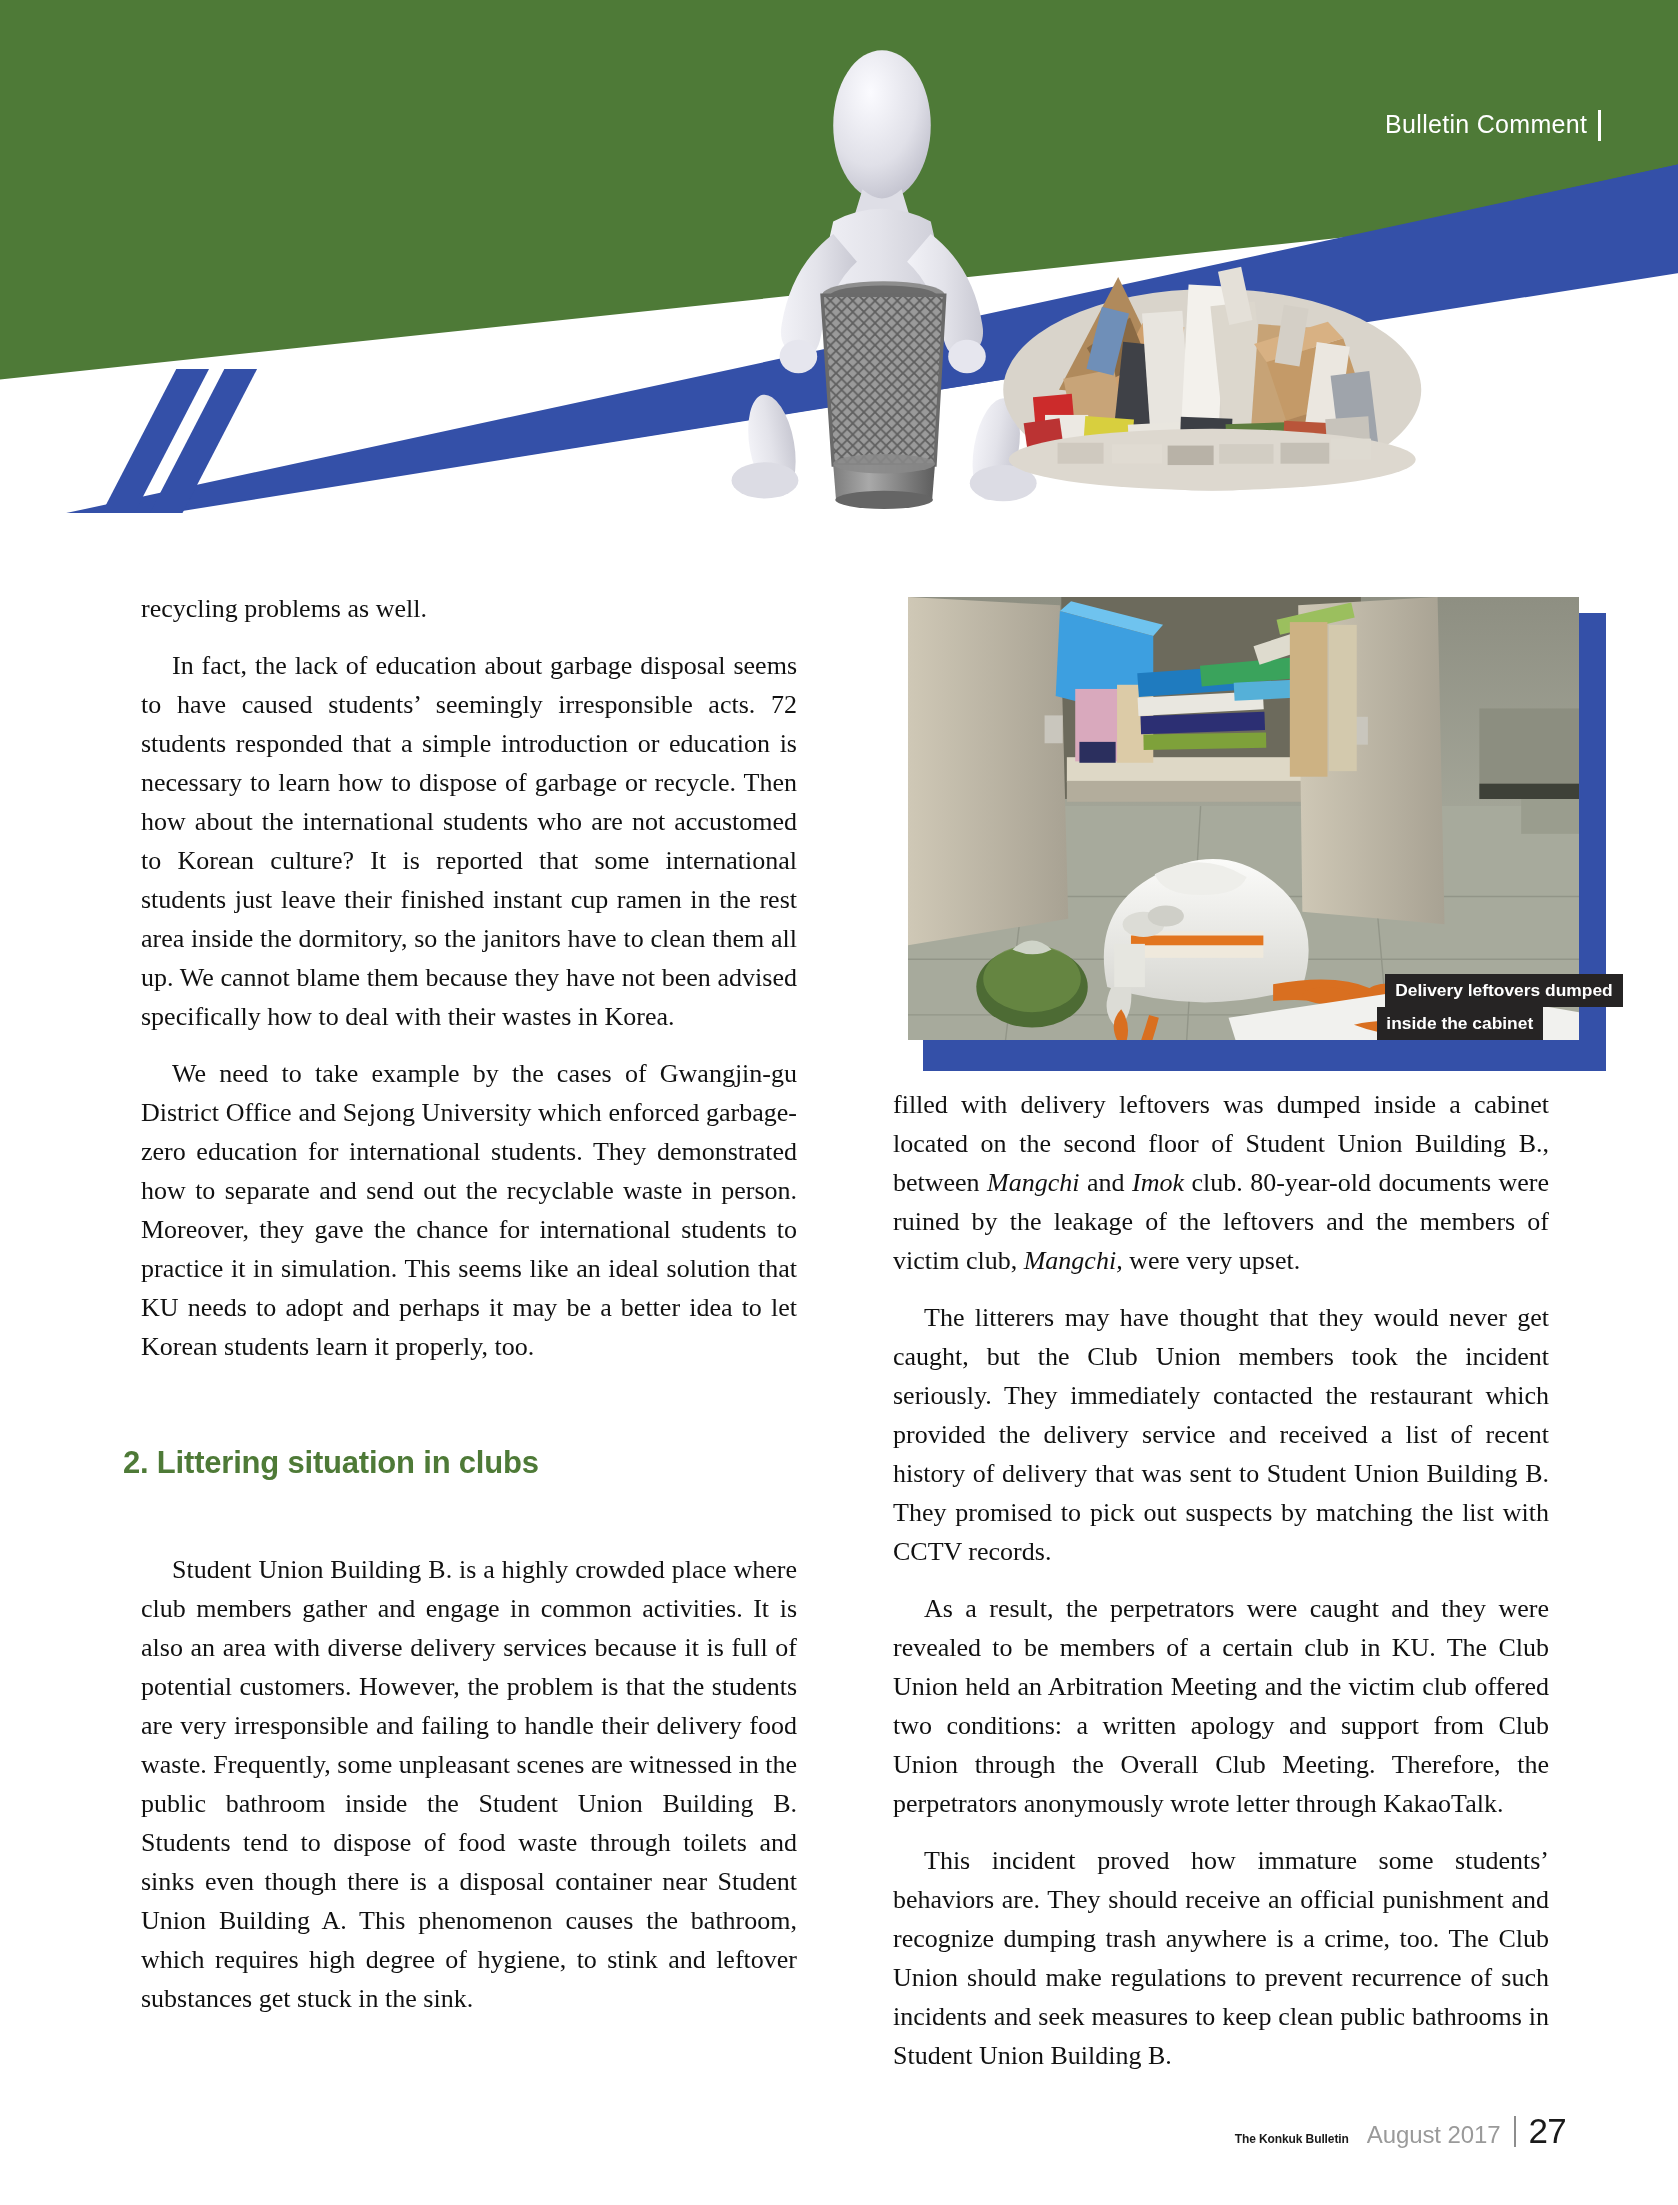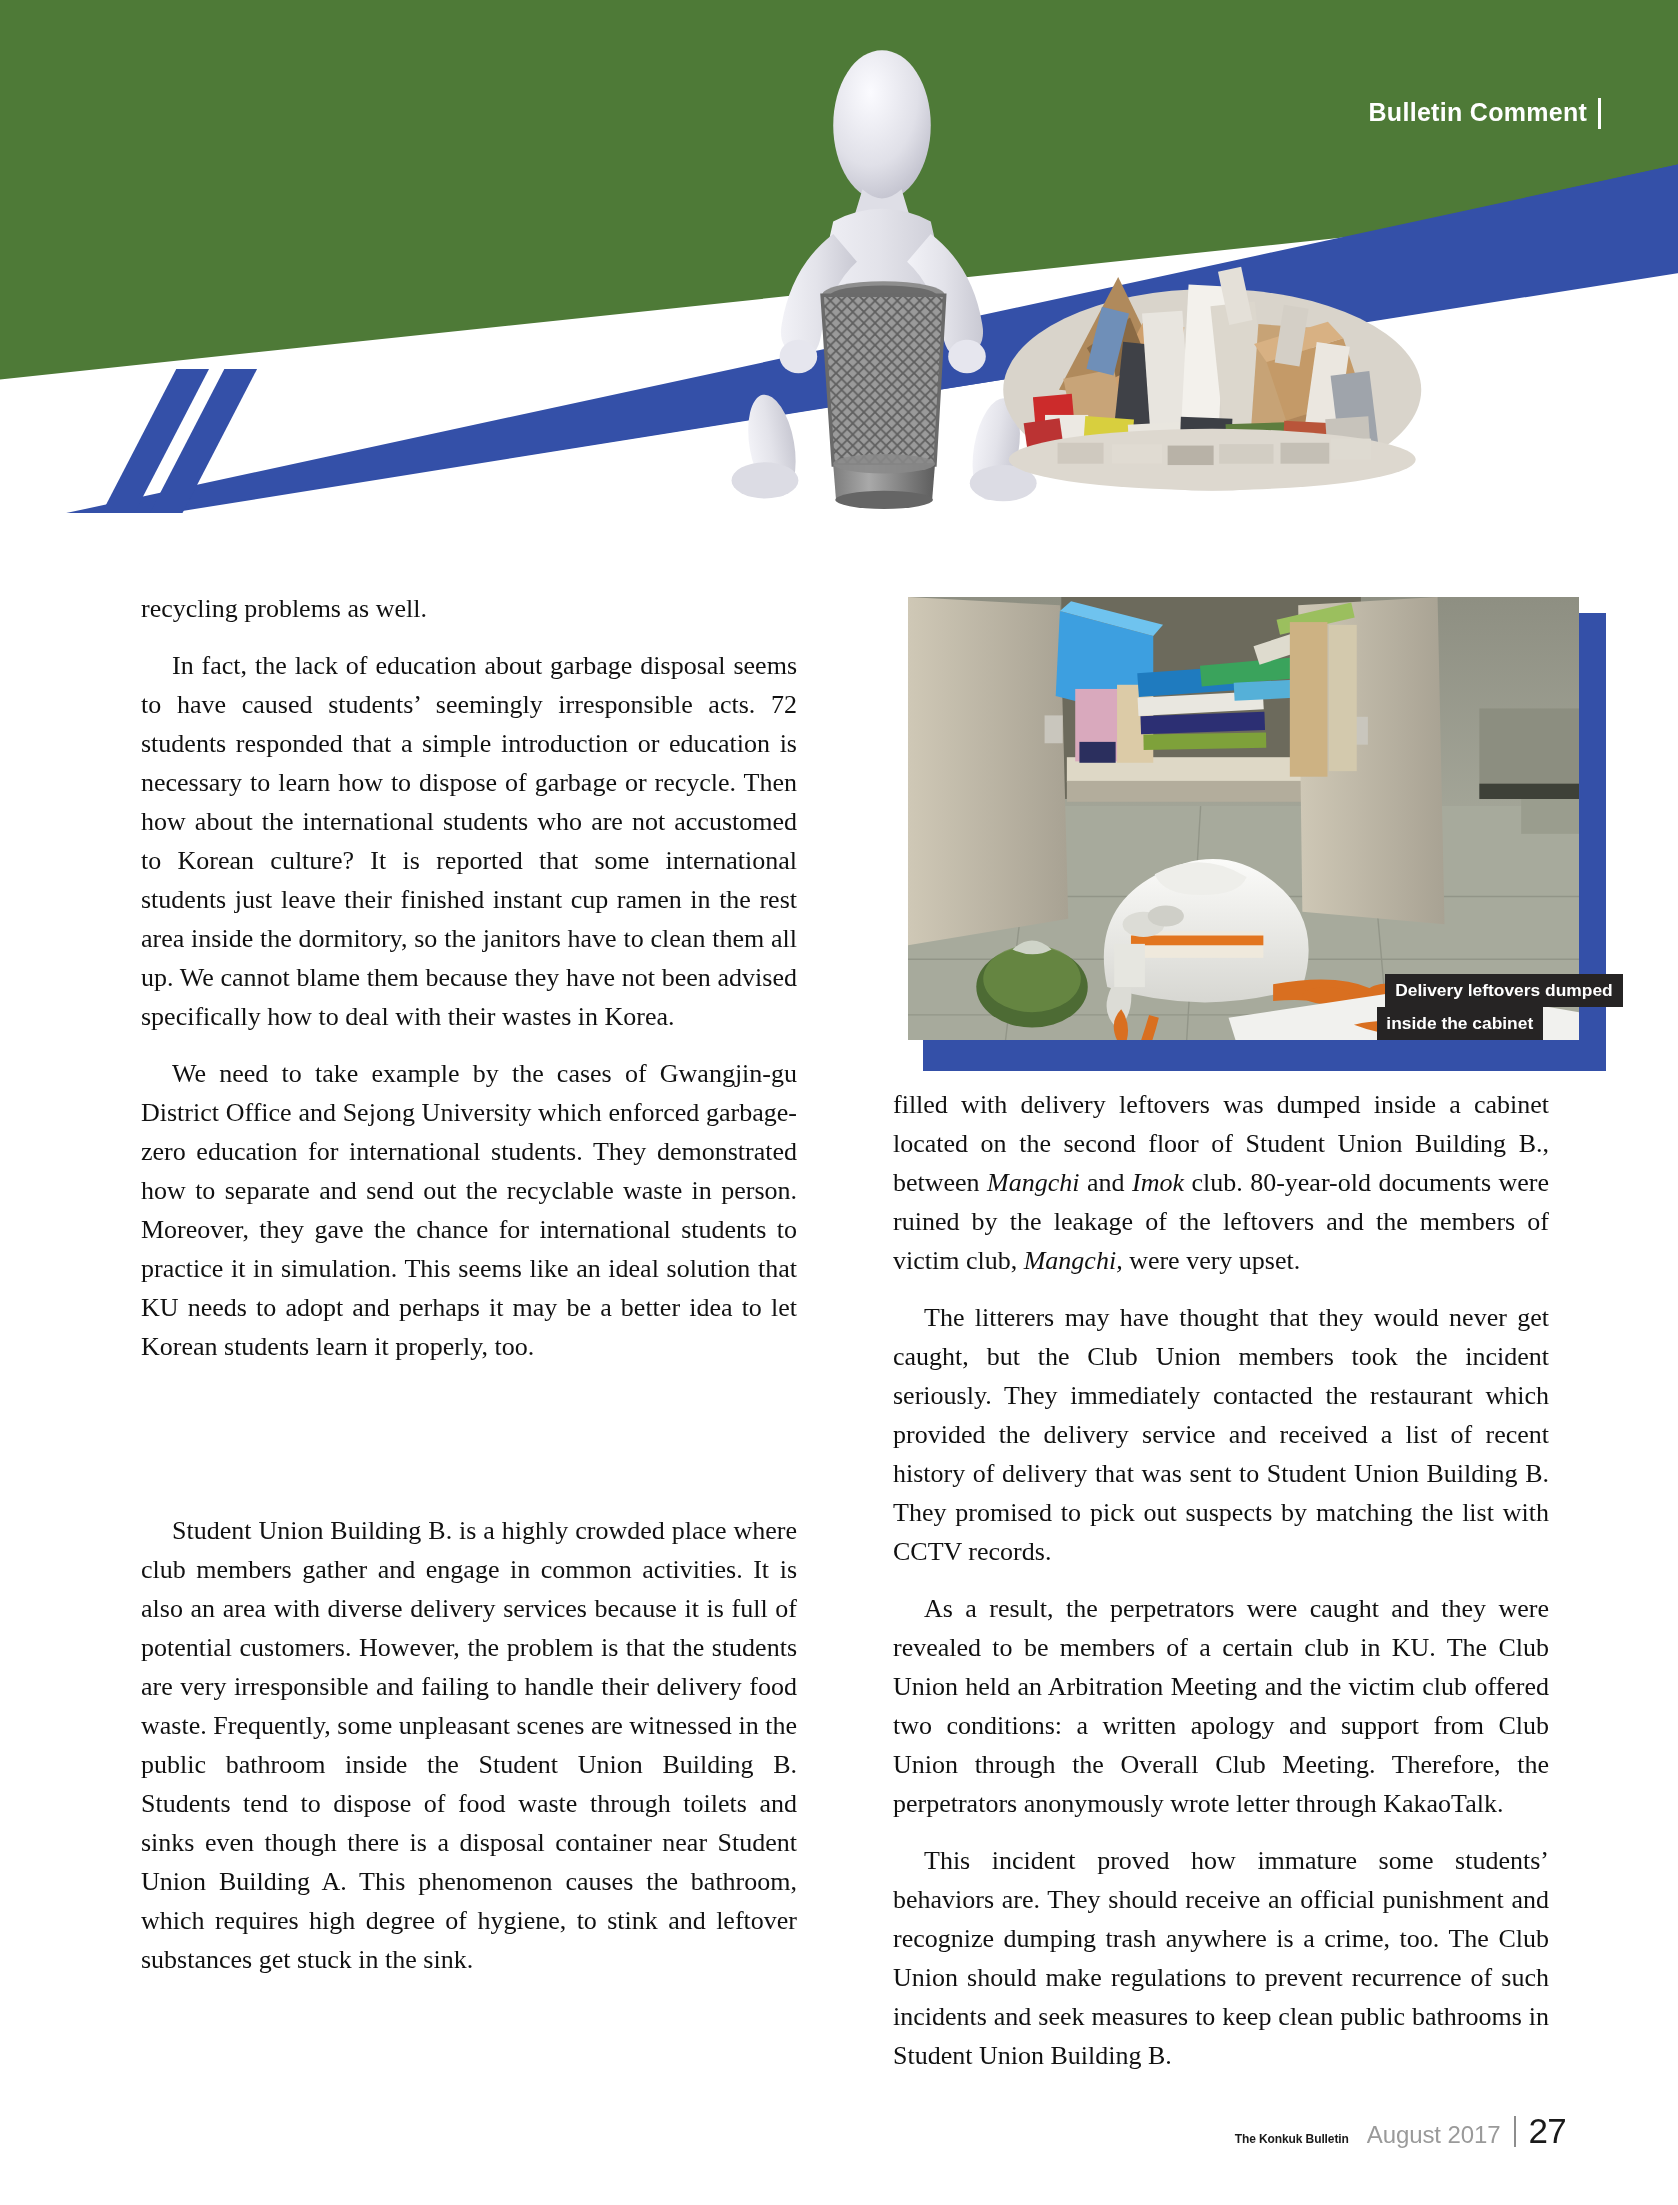--- a/index.html
+++ b/index.html
@@ -27,24 +27,24 @@
   #masthead-svg {
     position: absolute;
     left: 0; top: 0;
     width: 1679px;
     height: 550px;
     display: block;
   }
   #section-kicker {
     position: absolute;
     right: 78px;
-    top: 98px;
+    top: 110px;
     color: #ffffff;
     font-family: "Liberation Sans", sans-serif;
-    font-weight: bold;
+    font-weight: normal;
     font-size: 25px;
     letter-spacing: 0.3px;
     white-space: nowrap;
     z-index: 6;
   }
   #section-kicker .rule {
     display: inline-block;
     width: 2.8px;
     height: 31px;
     background: #ffffff;
@@ -292,20 +292,21 @@
   </div>
 </div>
 
 <div id="page-body">
 
   <div class="col col-left">
     <p class="para">recycling problems as well.</p>
     <p class="para indent">In fact, the lack of education about garbage disposal seems to have caused students’ seemingly irresponsible acts. 72 students responded that a simple introduction or education is necessary to learn how to dispose of garbage or recycle. Then how about the international students who are not accustomed to Korean culture? It is reported that some international students just leave their finished instant cup ramen in the rest area inside the dormitory, so the janitors have to clean them all up. We cannot blame them because they have not been advised specifically how to deal with their wastes in Korea.</p>
     <p class="para indent">We need to take example by the cases of Gwangjin-gu District Office and Sejong University which enforced garbage-zero education for international students. They demonstrated how to separate and send out the recyclable waste in person. Moreover, they gave the chance for international students to practice it in simulation. This seems like an ideal solution that KU needs to adopt and perhaps it may be a better idea to let Korean students learn it properly, too.</p>
     <div class="gap-before-heading"></div>
+    <h2 class="section-heading">2. Littering situation in clubs</h2>
     <div class="gap-after-heading"></div>
     <p class="para indent">Student Union Building B. is a highly crowded place where club members gather and engage in common activities. It is also an area with diverse delivery services because it is full of potential customers. However, the problem is that the students are very irresponsible and failing to handle their delivery food waste. Frequently, some unpleasant scenes are witnessed in the public bathroom inside the Student Union Building B. Students tend to dispose of food waste through toilets and sinks even though there is a disposal container near Student Union Building A. This phenomenon causes the bathroom, which requires high degree of hygiene, to stink and leftover substances get stuck in the sink.</p>
   </div>
 
   <figure id="photo-figure">
     <div id="photo-accent"></div>
     <div id="photo-frame">
       <svg id="photo-svg" viewBox="0 0 963 636" preserveAspectRatio="none">
         <defs>
           <linearGradient id="floorG" x1="0" y1="0" x2="0" y2="1">

